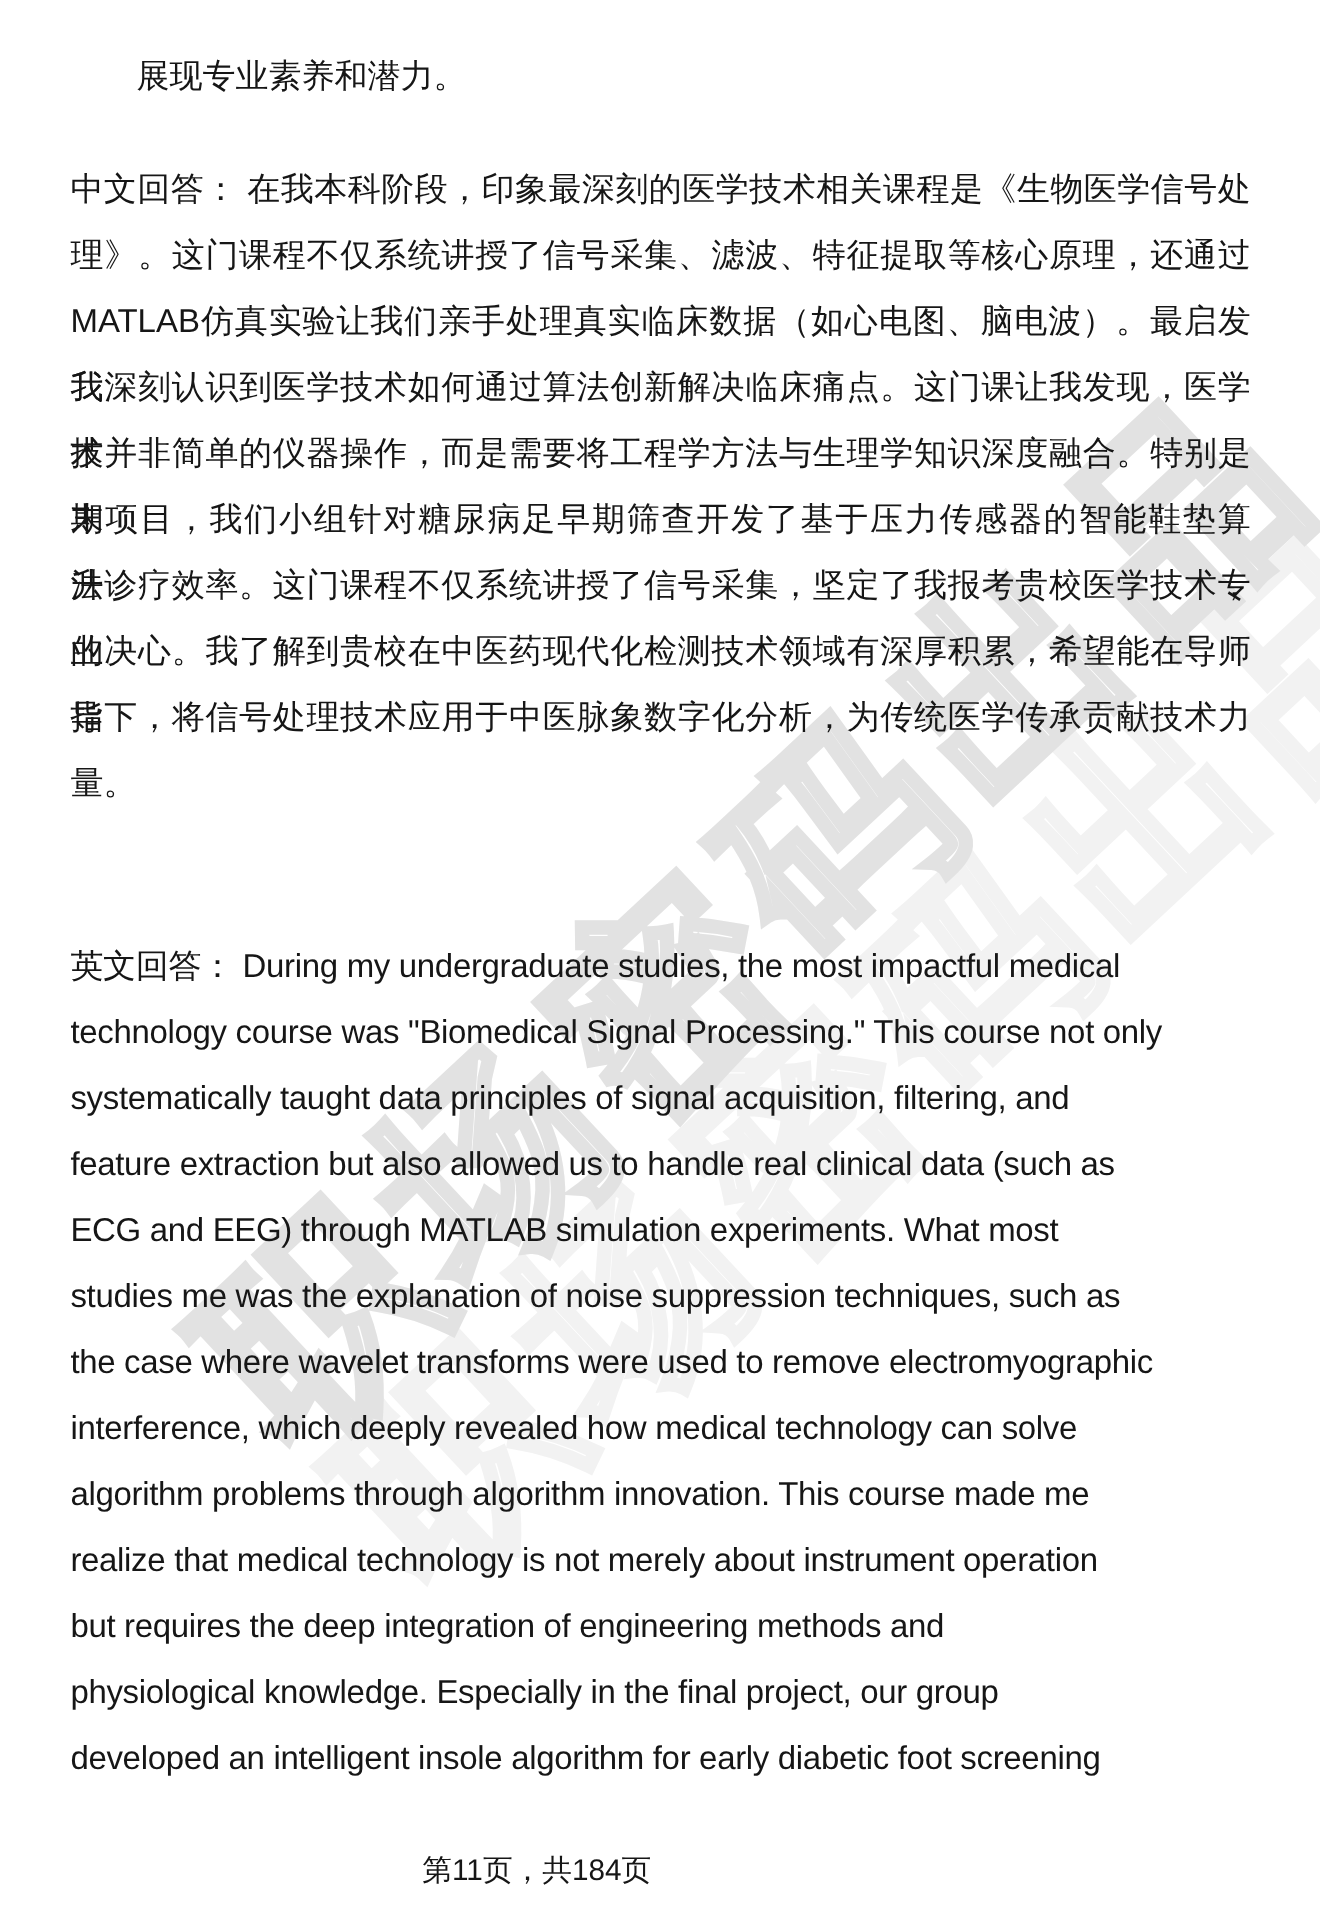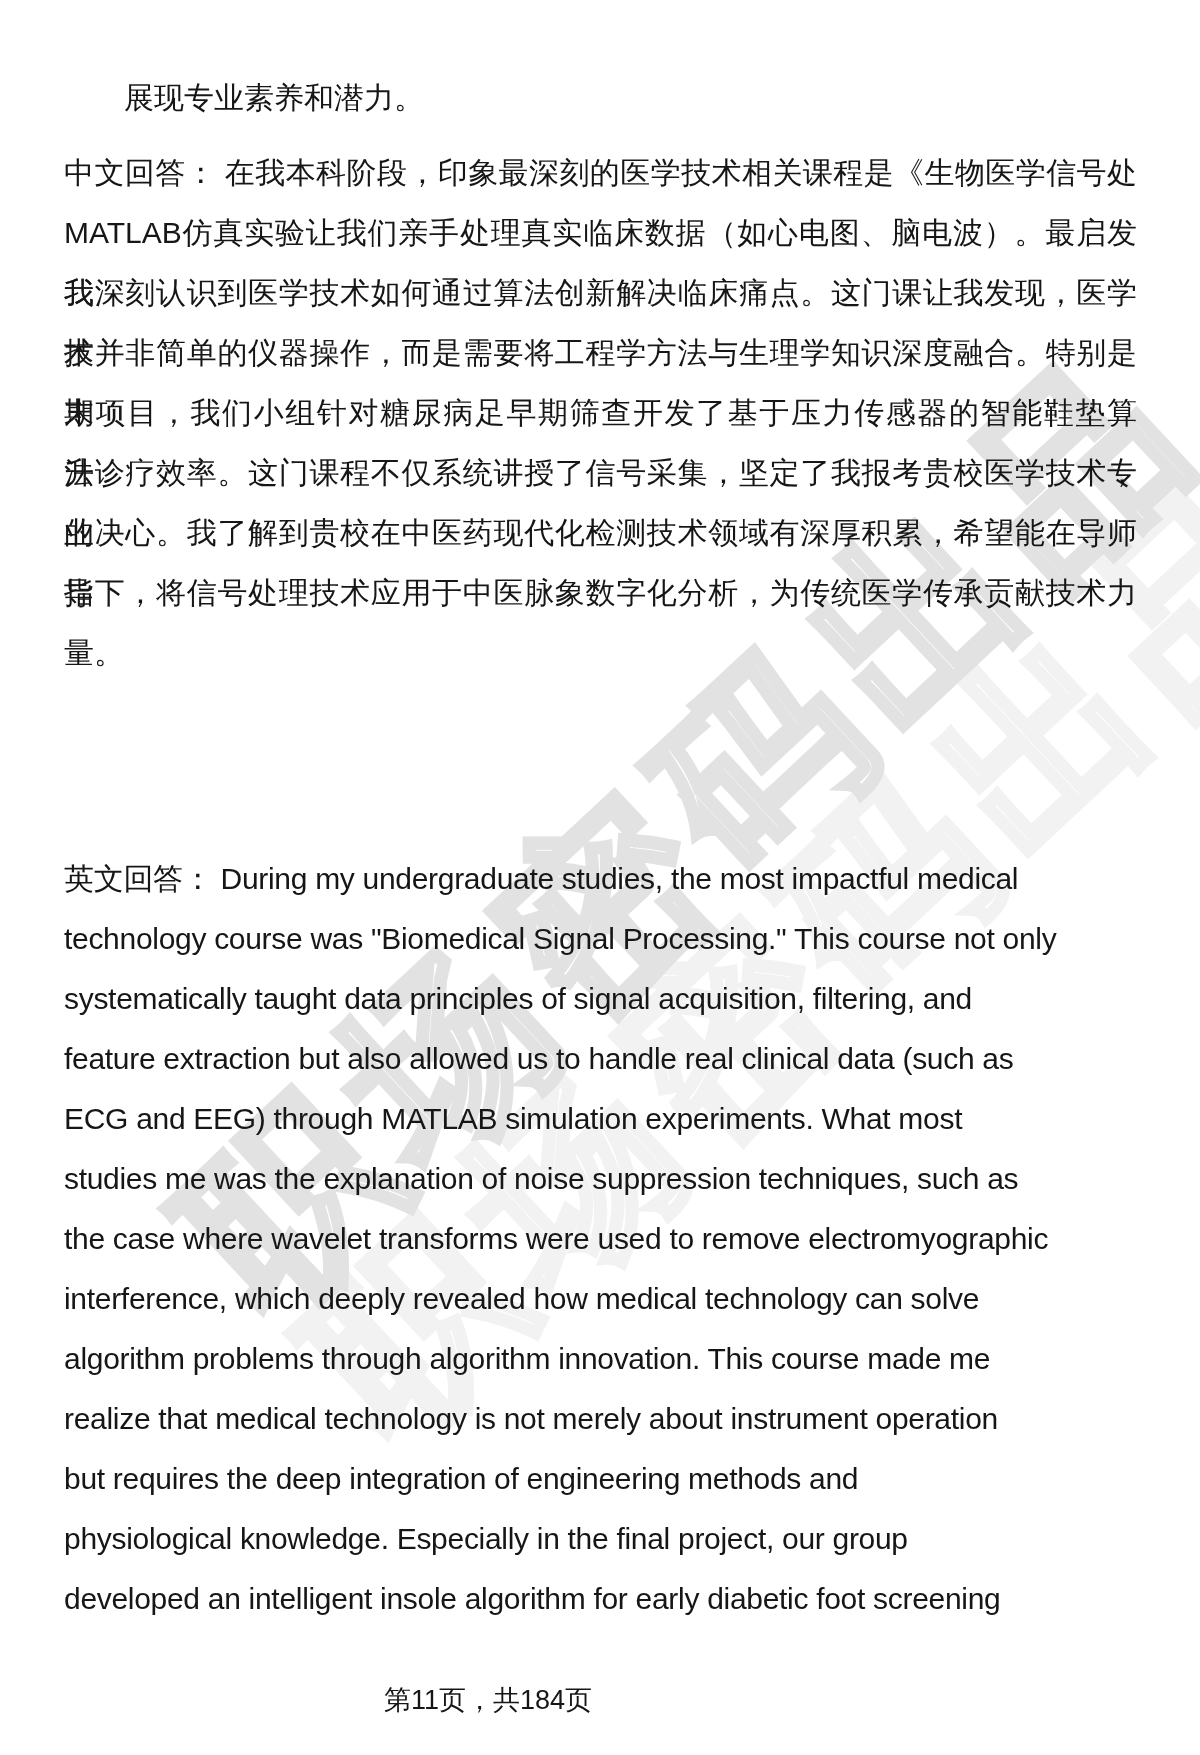--- a/index.html
+++ b/index.html
@@ -54,21 +54,21 @@
     text-align: left;
   }
   .line.just {
     text-align: justify;
     text-align-last: justify;
   }
   .line.en {
     white-space: nowrap;
     letter-spacing: -0.3px;
   }
-  #para-prev { top: 68px; }
+  #para-prev { top: 40px; }
   #para-prev .line { padding-left: 60px; }
   #para-zh { top: 143px; }
   #para-en { top: 849px; }
 
   
   #footer {
     position: absolute;
     left: 0;
     top: 1682px;
     width: 976px;
@@ -83,20 +83,21 @@
 
 <div class="wm wm-echo">职场密码出品</div>
 <div class="wm wm-main">职场密码出品</div>
 
 <div class="block" id="para-prev">
   <div class="line">展现专业素养和潜力。</div>
 </div>
 
 <div class="block" id="para-zh">
     <div class="line just">中文回答： 在我本科阶段，印象最深刻的医学技术相关课程是《生物医学信号处</div>
+    <div class="line just">理》。这门课程不仅系统讲授了信号采集、滤波、特征提取等核心原理，还通过</div>
     <div class="line just">MATLAB仿真实验让我们亲手处理真实临床数据（如心电图、脑电波）。最启发我</div>
     <div class="line just">我深刻认识到医学技术如何通过算法创新解决临床痛点。这门课让我发现，医学技</div>
     <div class="line just">术并非简单的仪器操作，而是需要将工程学方法与生理学知识深度融合。特别是期</div>
     <div class="line just">末项目，我们小组针对糖尿病足早期筛查开发了基于压力传感器的智能鞋垫算法，</div>
     <div class="line just">升诊疗效率。这门课程不仅系统讲授了信号采集，坚定了我报考贵校医学技术专业</div>
     <div class="line just">的决心。我了解到贵校在中医药现代化检测技术领域有深厚积累，希望能在导师指</div>
     <div class="line just">导下，将信号处理技术应用于中医脉象数字化分析，为传统医学传承贡献技术力</div>
     <div class="line">量。</div>
   </div>
 

